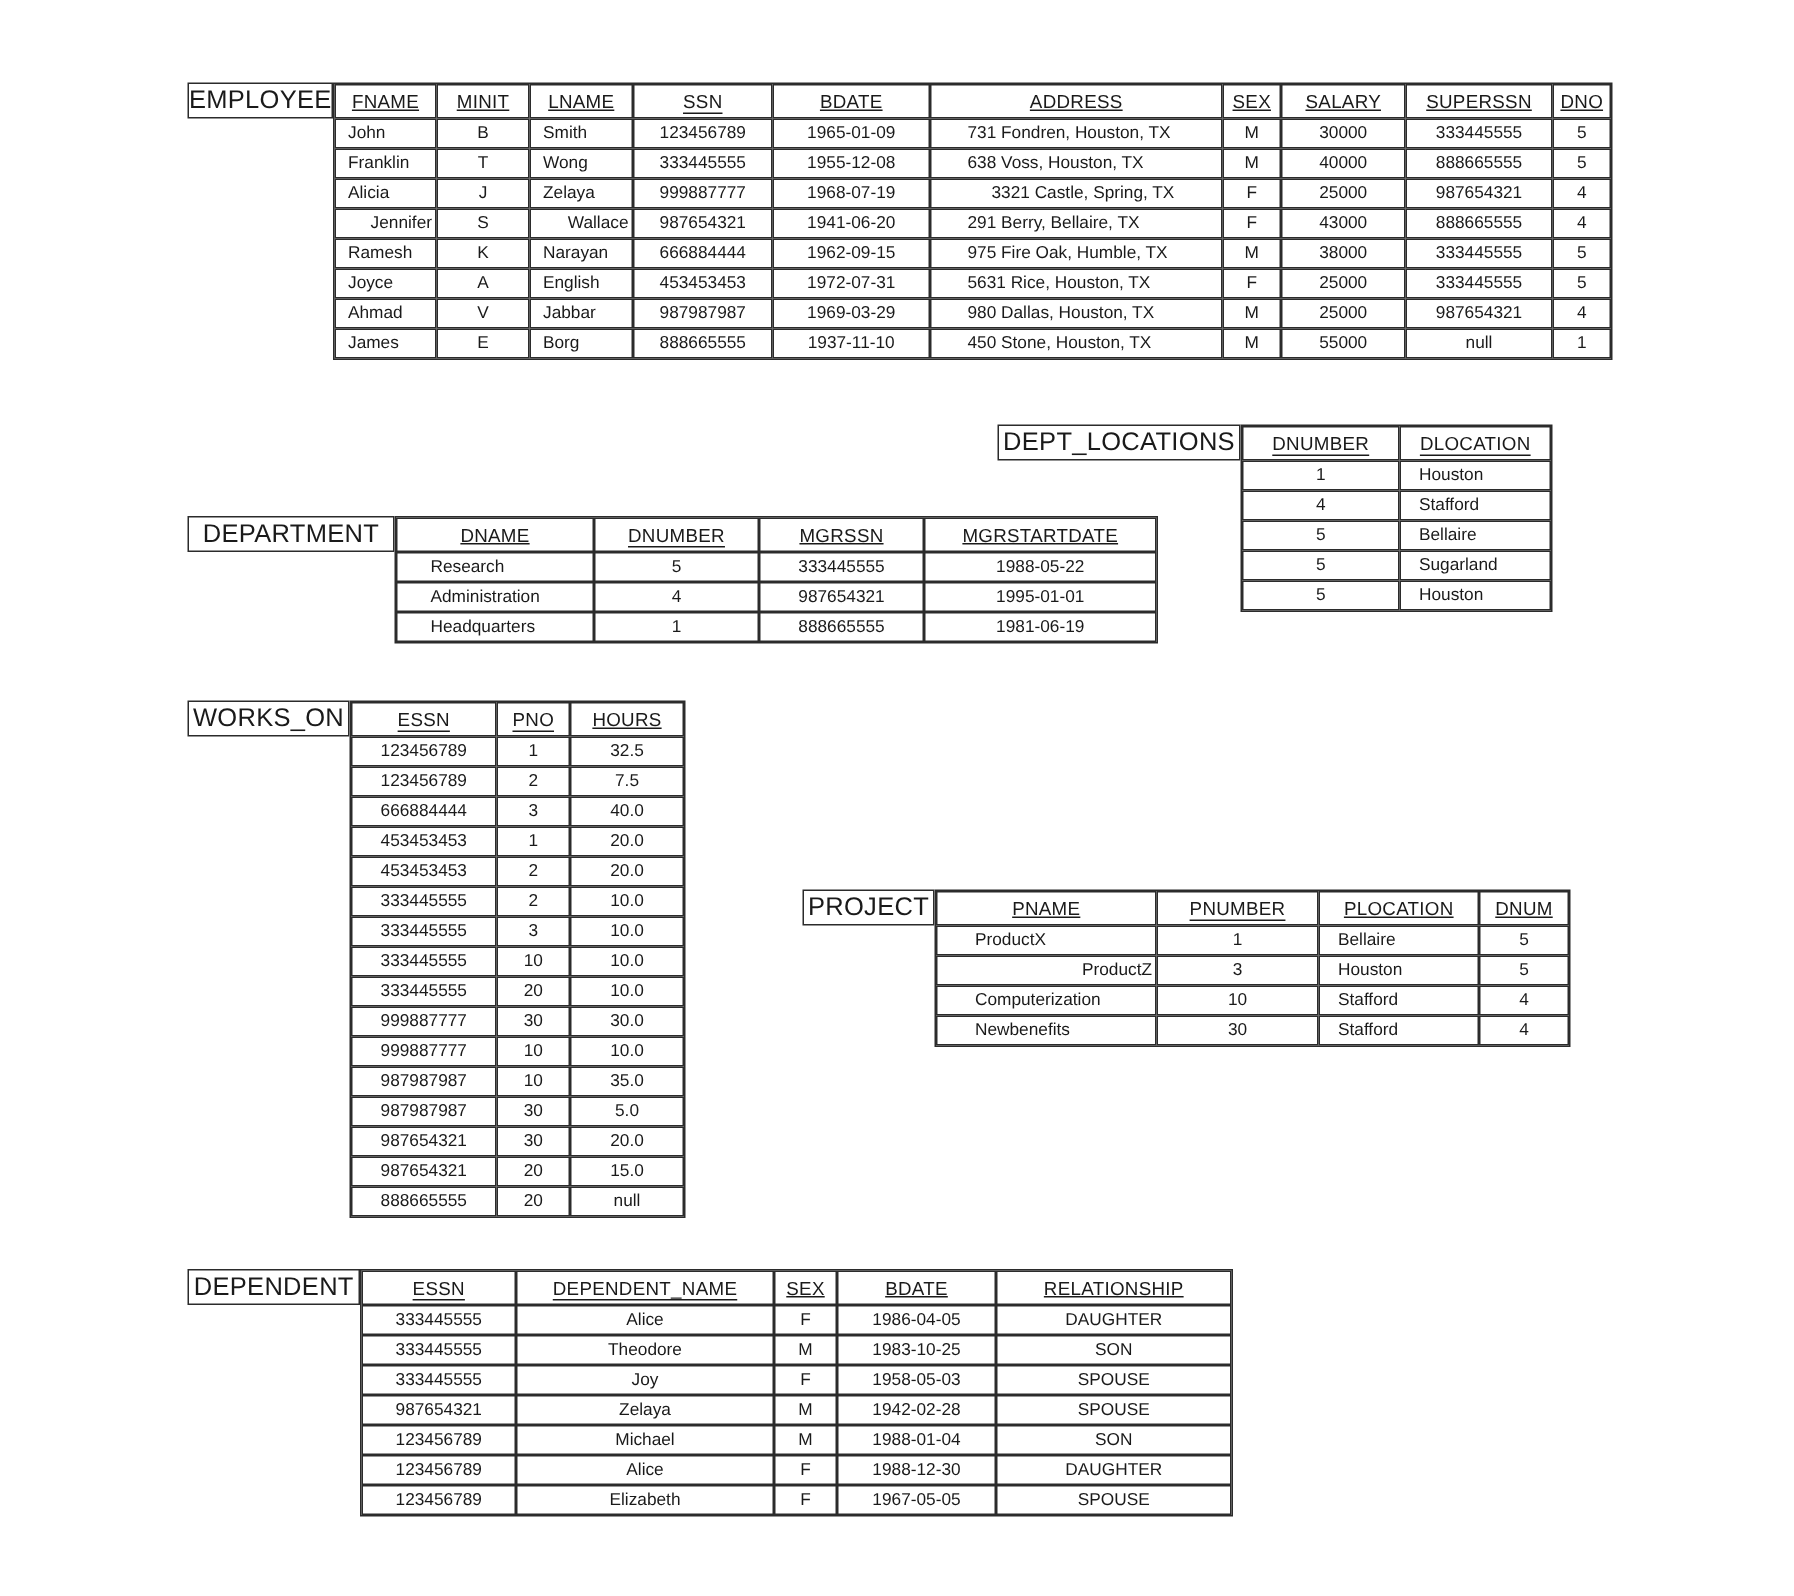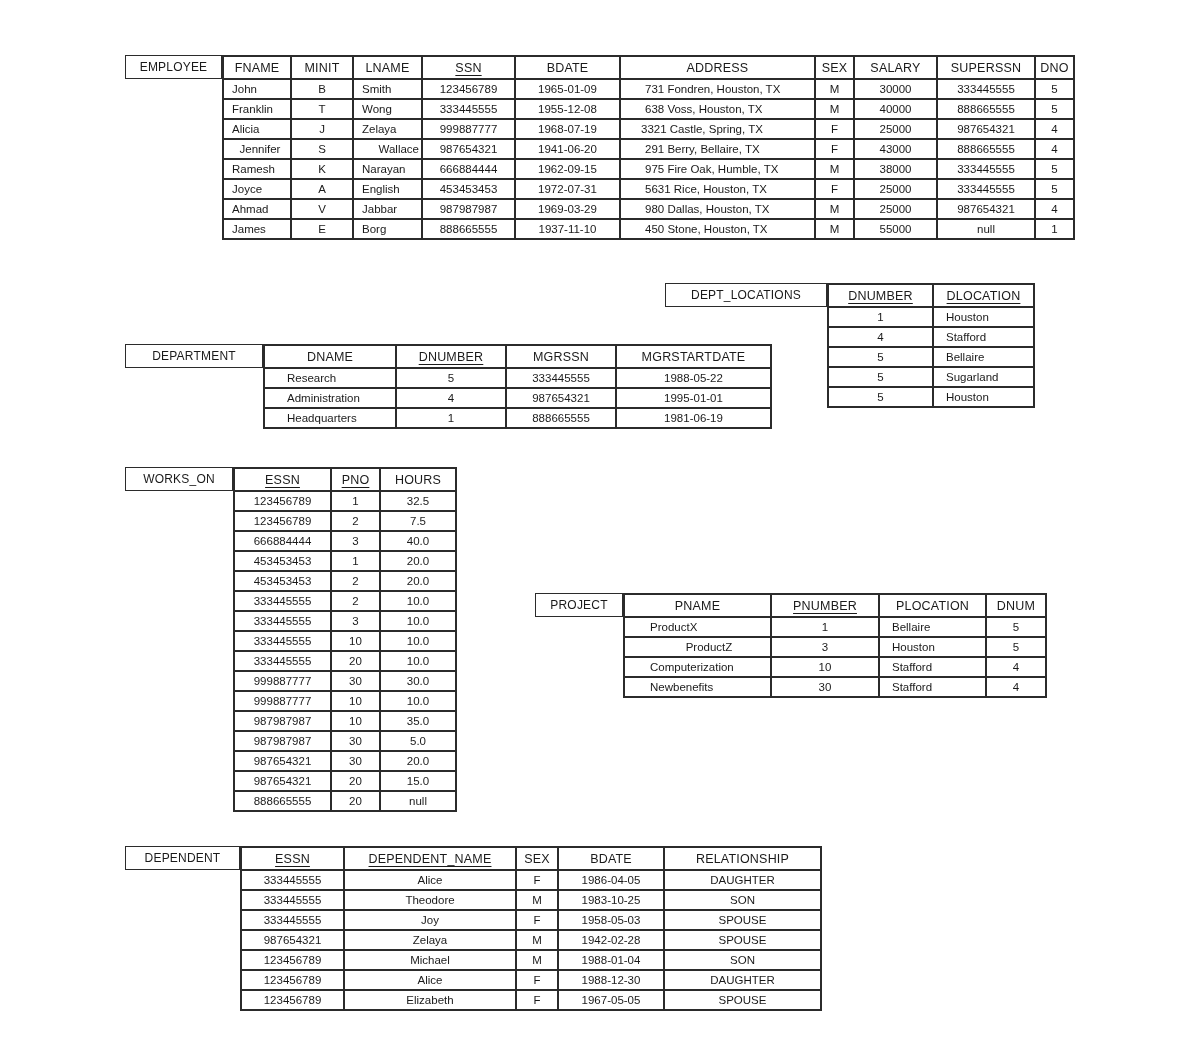--- a/index.html
+++ b/index.html
@@ -17,21 +17,21 @@
     display: flex;
     align-items: flex-start;
   }
   .name-box {
     box-sizing: border-box;
     border: 1.5px solid #2b2b2b;
     height: 24px;
     display: flex;
     align-items: center;
     justify-content: center;
-    font-size: 12px;
+    font-size: 17px;
     letter-spacing: 0.2px;
     flex-shrink: 0;
     background: #ffffff;
   }
   table.rel-table {
     border-collapse: separate;
     border-spacing: 0;
     table-layout: fixed;
     background: #ffffff;
     border: 0.5px solid #2b2b2b;
@@ -42,20 +42,21 @@
     text-align: center;
     font-weight: normal;
     white-space: nowrap;
     overflow: hidden;
     padding: 0 2px;
   }
   table.rel-table th {
     height: 23px;
     font-size: 12.5px;
     letter-spacing: 0.2px;
+    text-decoration: underline;
   }
   table.rel-table td {
     height: 20px;
     font-size: 11.5px;
   }
   th.pk {
     text-decoration: underline;
     text-underline-offset: 3px;
   }
 </style>
@@ -117,28 +118,28 @@
             <td>40000</td>
             <td>888665555</td>
             <td>5</td>
           </tr>
           <tr>
             <td style="text-align: left; padding-left: 8px;">Alicia</td>
             <td>J</td>
             <td style="text-align: left; padding-left: 8px;">Zelaya</td>
             <td>999887777</td>
             <td>1968-07-19</td>
-            <td style="text-align: left; padding-left: 20px;">3321 Castle, Spring, TX</td>
+            <td style="text-align: left; padding-left: 40px;">3321 Castle, Spring, TX</td>
             <td>F</td>
             <td>25000</td>
             <td>987654321</td>
             <td>4</td>
           </tr>
           <tr>
-            <td style="text-align: center; padding-left: 8px;">Jennifer</td>
+            <td style="text-align: right; padding-left: 8px;">Jennifer</td>
             <td>S</td>
             <td style="text-align: right; padding-left: 8px;">Wallace</td>
             <td>987654321</td>
             <td>1941-06-20</td>
             <td style="text-align: left; padding-left: 24px;">291 Berry, Bellaire, TX</td>
             <td>F</td>
             <td>43000</td>
             <td>888665555</td>
             <td>4</td>
           </tr>
@@ -390,21 +391,21 @@
           </tr>
         </thead>
         <tbody>
           <tr>
             <td style="text-align: left; padding-left: 25px;">ProductX</td>
             <td>1</td>
             <td style="text-align: left; padding-left: 12px;">Bellaire</td>
             <td>5</td>
           </tr>
           <tr>
-            <td style="text-align: center; padding-left: 25px;">ProductZ</td>
+            <td style="text-align: right; padding-left: 25px;">ProductZ</td>
             <td>3</td>
             <td style="text-align: left; padding-left: 12px;">Houston</td>
             <td>5</td>
           </tr>
           <tr>
             <td style="text-align: left; padding-left: 25px;">Computerization</td>
             <td>10</td>
             <td style="text-align: left; padding-left: 12px;">Stafford</td>
             <td>4</td>
           </tr>

